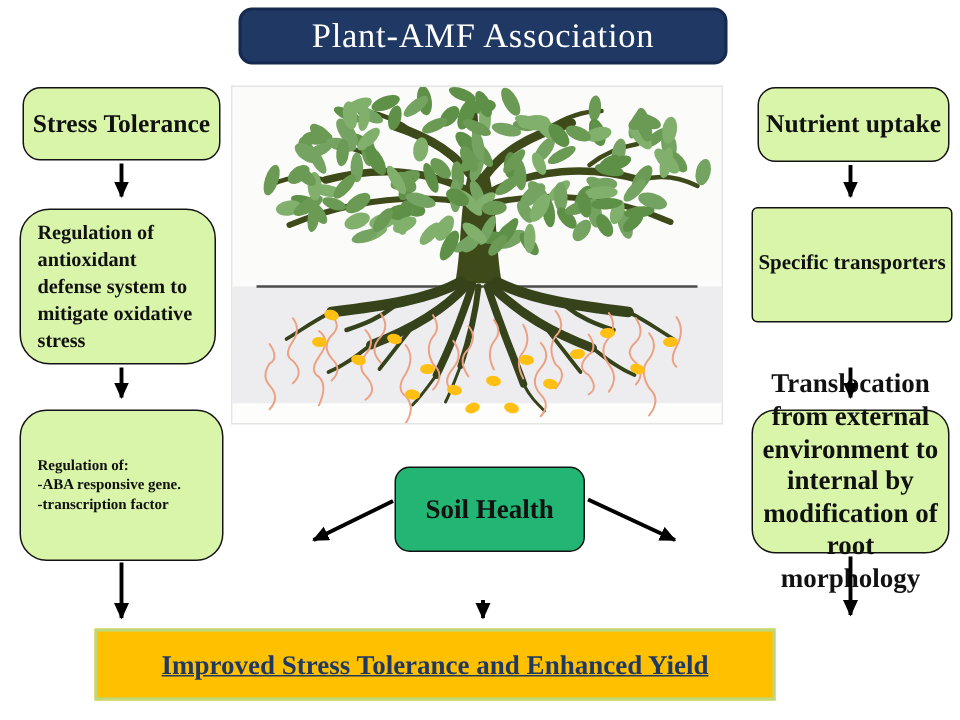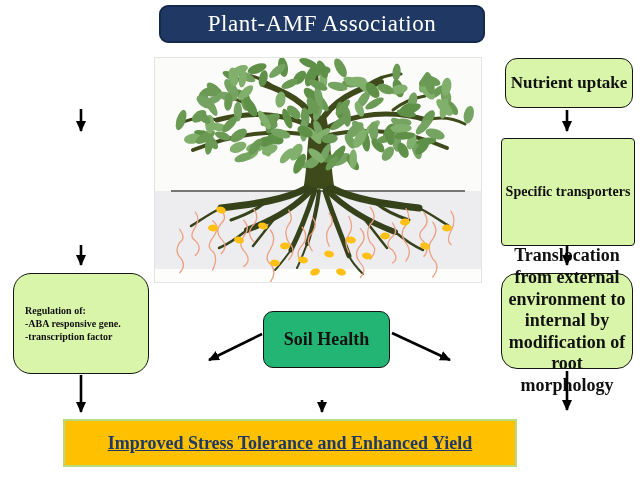--- a/index.html
+++ b/index.html
@@ -16,21 +16,21 @@
 
   #box-stress{left:15px;top:58px;width:132px;height:49px;border-radius:12px;font-size:17px;line-height:1.25;}
   #box-antiox{left:13px;top:139px;width:131px;height:104px;border-radius:20px;font-size:13.5px;
               line-height:1.32;justify-content:flex-start;text-align:left;padding:6px 6px 6px 11px;}
   #box-reg{left:13px;top:273px;width:136px;height:101px;border-radius:18px;font-size:10px;
            line-height:1.32;text-align:left;padding:6px 6px 6px 11px;display:block;}
   #box-reg .ln{display:block;}
   #box-reg{display:flex;flex-direction:column;justify-content:center;align-items:flex-start;}
 
   #box-nutrient{left:505px;top:58px;width:128px;height:50px;border-radius:12px;font-size:17px;line-height:1.25;}
-  #box-transport{left:501px;top:138px;width:134px;height:108px;border-radius:4px;font-size:14px;line-height:1.35;}
+  #box-transport{left:501px;top:138px;width:134px;height:77px;border-radius:4px;font-size:14px;line-height:1.35;}
   #box-transloc{left:501px;top:273px;width:132px;height:96px;border-radius:16px;font-size:18px;
                 line-height:1.2;padding:4px;}
 
   #box-soil-health{left:263px;top:311px;width:127px;height:57px;background:var(--soil_green,#22B573);
                    border:1.7px solid #141414;border-radius:10px;font-size:18px;}
   #box-purple{left:162px;top:364px;width:318px;height:34px;background:var(--purple,#7030A0);
               border:1.6px solid #141414;border-radius:8px;color:#fff;font-size:14.5px;}
   #box-outcome{left:63px;top:419px;width:454px;height:48px;background:var(--orange,#FFC000);
                border:2px solid var(--orange_border,#BBD97E);color:var(--navy_text,#1F3864);font-size:18px;text-decoration:underline;}
 
@@ -282,20 +282,22 @@
           <ellipse cx="120" cy="205" rx="5" ry="3.4" transform="rotate(7 120 205)" fill="#FFC013"></ellipse>
           <ellipse cx="160" cy="214" rx="5" ry="3.4" transform="rotate(-18 160 214)" fill="#FFC013"></ellipse>
           <ellipse cx="186" cy="214" rx="5" ry="3.4" transform="rotate(17 186 214)" fill="#FFC013"></ellipse>
           <ellipse cx="66" cy="152" rx="5" ry="3.4" transform="rotate(16 66 152)" fill="#FFC013"></ellipse>
         </g>
     </svg>
   </div>
 
   <div class="box" id="title-box">Plant-AMF Association</div>
 
+  <div class="box green" id="box-stress">Stress Tolerance</div>
+  <div class="box green" id="box-antiox">Regulation of antioxidant defense system to mitigate oxidative stress</div>
   <div class="box green" id="box-reg">
     <span class="ln">Regulation of:</span>
     <span class="ln">-ABA responsive gene.</span>
     <span class="ln">-transcription factor</span>
   </div>
 
   <div class="box green" id="box-nutrient">Nutrient uptake</div>
   <div class="box green" id="box-transport">Specific transporters</div>
   <div class="box green" id="box-transloc">Translocation from external environment to internal by modification of root morphology</div>
 

